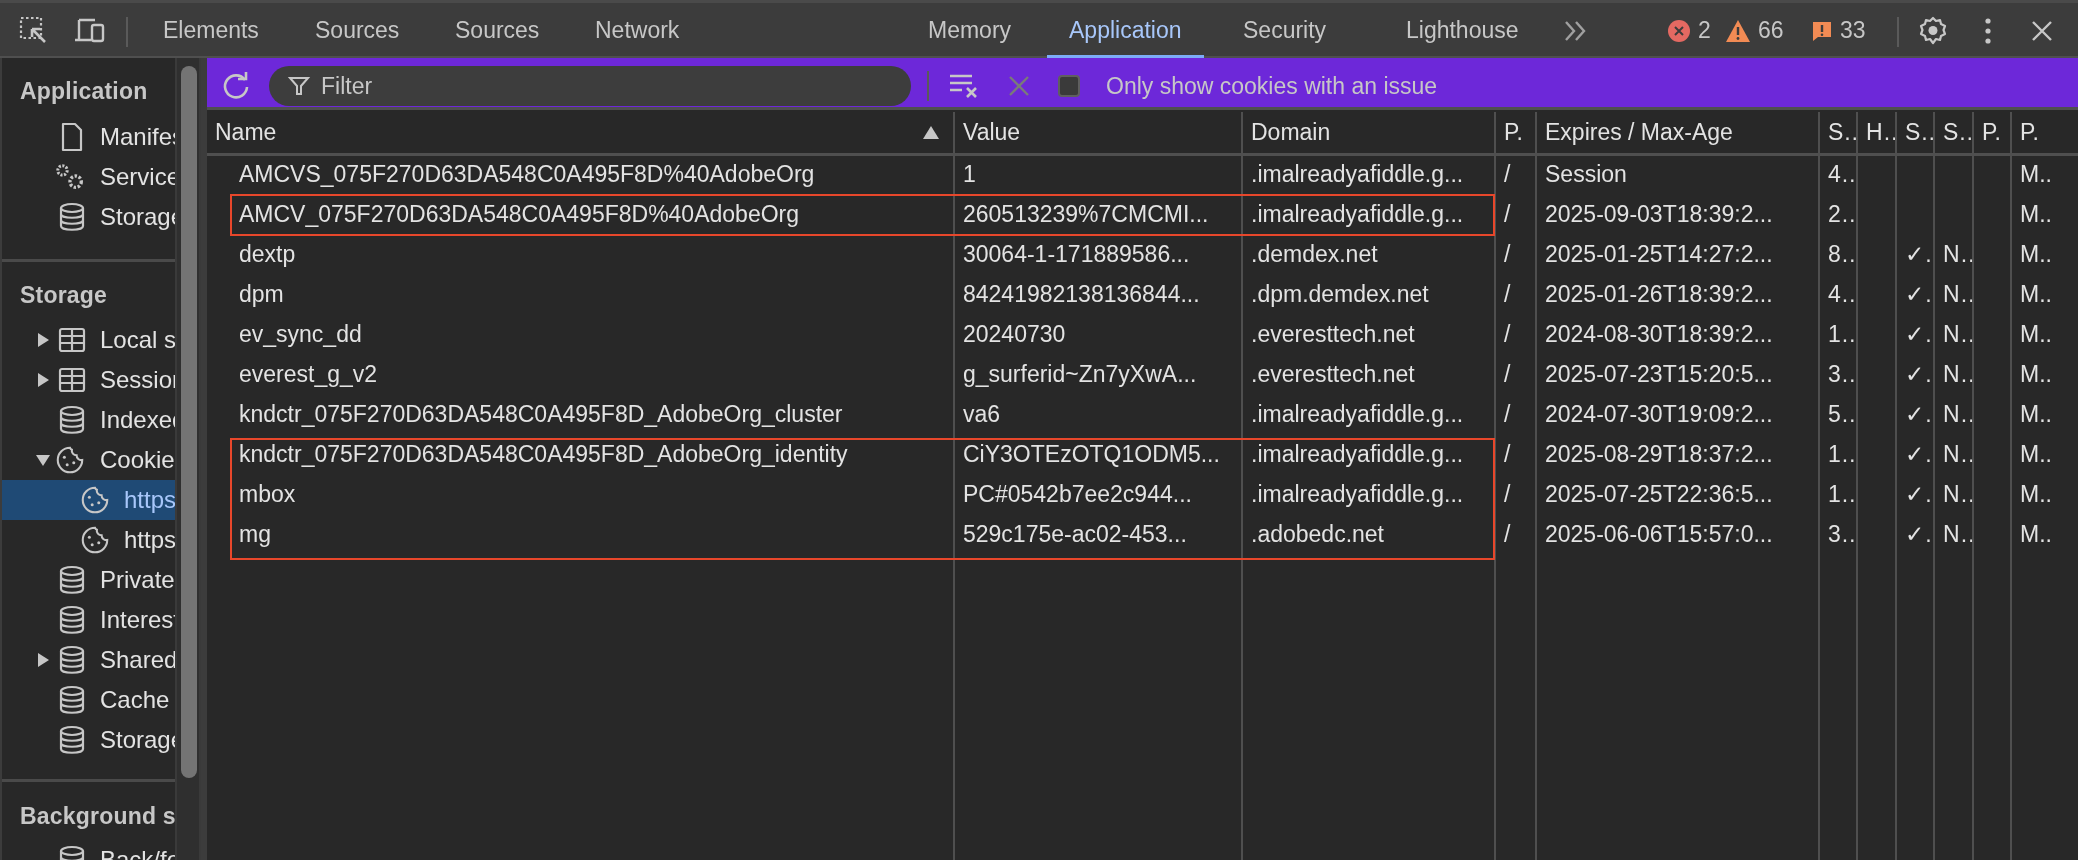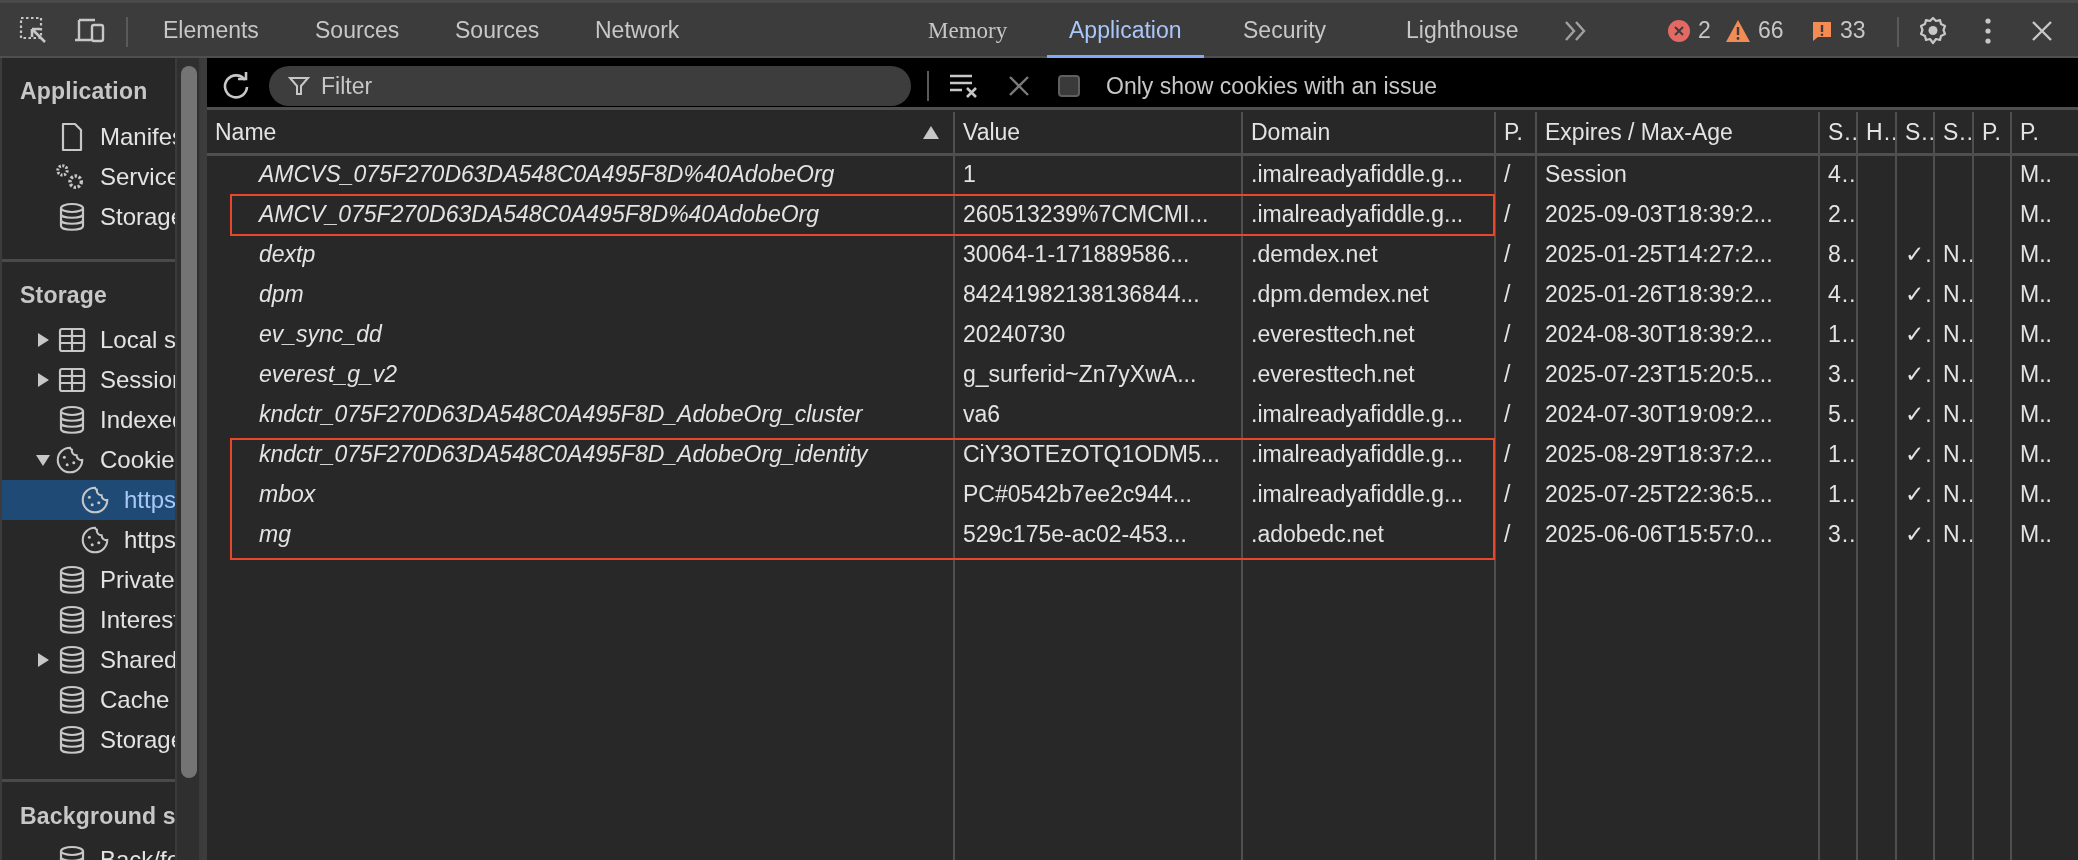--- a/index.html
+++ b/index.html
@@ -25,39 +25,39 @@
   .side-item .tri.down { border-left: 7px solid transparent; border-right: 7px solid transparent; border-top: 11px solid #c7c7c7; }
   .side-item .ico { position: absolute; width: 32px; height: 32px; display: flex; align-items: center; justify-content: center; }
   .side-item .lbl { position: absolute; }
   .side-divider { position: absolute; left: 0; width: 175px; height: 3px; background: #4a4a4a; }
 
   .side-scroll-track { position: absolute; left: 175px; top: 58px; width: 26px; height: 802px; background: #2f2f2f; border-left: 2px solid #3a3a3a; border-right: 2px solid #3a3a3a; }
   .side-scroll-thumb { position: absolute; left: 181px; top: 66px; width: 16px; height: 712px; background: #747474; border-radius: 8px; }
   .split { position: absolute; left: 201px; top: 58px; width: 6px; height: 802px; background: #3c3c3c; }
 
   
-  .toolbar { position: absolute; left: 207px; top: 58px; width: 1871px; height: 52px; background: #000000; border-bottom: 3px solid #4f4f4f; }
+  .toolbar { position: absolute; left: 207px; top: 58px; width: 1871px; height: 52px; background: #6d28d9; border-bottom: 3px solid #4f4f4f; }
   .filter { position: absolute; left: 62px; top: 8px; width: 642px; height: 40px; background: #3d3d3d; border-radius: 20px; display: flex; align-items: center; }
   .filter .funnel { margin-left: 18px; width: 24px; height: 24px; }
   .filter input { background: transparent; border: none; outline: none; color: #c7c7c7; font-size: 23px; font-family: "Liberation Sans", sans-serif; margin-left: 10px; width: 580px; }
   .filter input::placeholder { color: #c7c7c7; }
   .tb-btn { position: absolute; top: 9px; width: 38px; height: 38px; display: flex; align-items: center; justify-content: center; cursor: pointer; }
   .tb-sep { position: absolute; top: 13px; left: 720px; width: 2px; height: 30px; background: #5a5a5a; }
   .checkbox-wrap { position: absolute; left: 851px; top: 9px; height: 38px; display: flex; align-items: center; gap: 26px; cursor: pointer; }
   .checkbox { width: 22px; height: 22px; border: 2px solid #5f5f5f; border-radius: 4px; background: #3a3a3a; }
   .checkbox-label { font-size: 23px; color: #c7c7c7; white-space: nowrap; }
 
   
   .table-wrap { position: absolute; left: 207px; top: 112px; width: 1871px; height: 748px; background: #282828; overflow: hidden; }
   table { border-collapse: collapse; table-layout: fixed; width: 1871px; }
   th, td { white-space: nowrap; overflow: hidden; text-overflow: ellipsis; padding: 0 8px; font-weight: normal; text-align: left; border-left: 2px solid #4f4f4f; }
   th:first-child, td:first-child { border-left: none; }
   th { height: 42px; font-size: 23px; color: #e3e3e3; background: #282828; border-bottom: 3px solid #4f4f4f; position: relative; }
   td { height: 40px; font-size: 23px; color: #e3e3e3; }
-  td.name { padding-left: 52px; font-style: italic; }
+  td.name { padding-left: 32px; }
   .sort-up { position: absolute; right: 14px; top: 14px; width: 0; height: 0; border-left: 8px solid transparent; border-right: 8px solid transparent; border-bottom: 13px solid #c7c7c7; }
   .filler td { height: 320px; }
   .hl-box { position: absolute; border: 2.5px solid #e8472b; pointer-events: none; }
   .check { color: #e3e3e3; }
 </style>
 </head>
 <body>
 
 <div class="topbar">
   <div class="icon-btn" style="left:16px;">
@@ -71,21 +71,21 @@
         <path d="M6 5 H22 M6 5 V24 M2 25 H18" stroke="#c7c7c7" stroke-width="2.4" fill="none"></path>
         <rect x="19" y="10" width="11" height="16" rx="2" fill="none" stroke="#c7c7c7" stroke-width="2.4"></rect>
       </svg>
   </div>
   <div class="vsep" style="left:126px;"></div>
 
   <div class="tab" style="left:163px;">Elements</div>
   <div class="tab" style="left:315px;">Sources</div>
   <div class="tab" style="left:455px;">Sources</div>
   <div class="tab" style="left:595px;">Network</div>
-  <div class="tab" style="left:928px;font-family:Liberation Serif, serif;">Memory</div>
+  <div class="tab" style="left:928px;">Memory</div>
   <div class="tab active" style="left:1069px;">Application</div>
   <div class="tab" style="left:1243px;">Security</div>
   <div class="tab" style="left:1406px;">Lighthouse</div>
 
   <div class="icon-btn" style="left:1558px;">
     <svg width="28" height="24" viewBox="0 0 28 24">
         <path d="M4 3 L12 12 L4 21 M14 3 L22 12 L14 21" stroke="#a0a0a0" stroke-width="2.4" fill="none"></path>
       </svg>
   </div>
 

